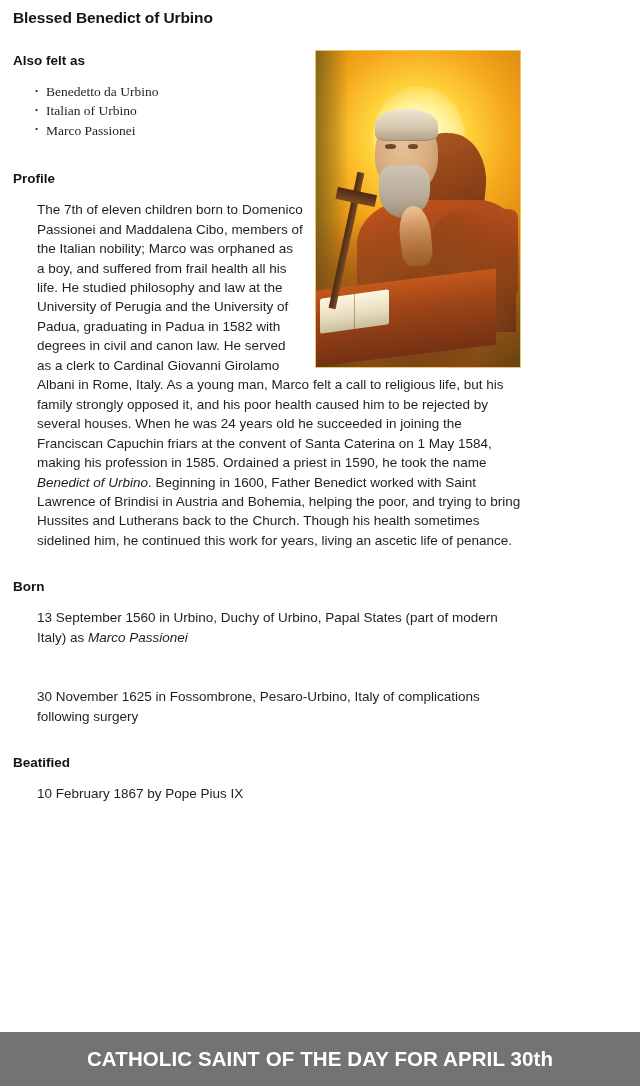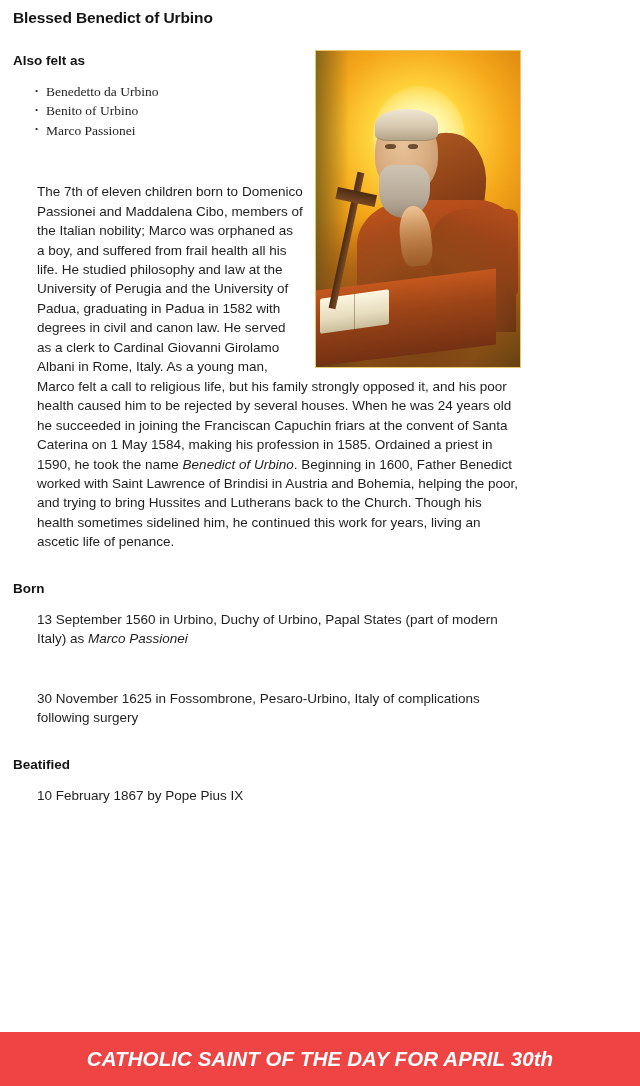--- a/index.html
+++ b/index.html
@@ -227,25 +227,24 @@
     padding: 22px 0 0 0;
     clear: both;
   }
 
   .banner {
     position: absolute;
     left: 0;
     bottom: 0;
     width: 640px;
     height: 54px;
-    background: #ef4444;
+    background: #737373;
     display: flex;
     align-items: center;
     justify-content: center;
-    font-style: italic;
   }
   .banner-text {
     color: #ffffff;
     font-size: 20.5px;
     font-weight: bold;
     letter-spacing: 0.1px;
     white-space: nowrap;
   }
 </style>
 </head>
@@ -272,26 +271,27 @@
       <div class="bg2"></div>
       <div class="desk"></div>
       <div class="book"></div>
       <div class="cross"></div>
     </div>
 
     <div class="aka-block">
       <h2 class="section">Also felt as</h2>
       <ul class="aka">
         <li>Benedetto da Urbino</li>
-        <li>Benito of Urbino</li>
+        <li>Italian of Urbino</li>
         <li>Marco Passionei</li>
       </ul>
     </div>
 
     <div class="profile-block">
+      <h2 class="section">Profile</h2>
       <p class="body-text"><span>The 7th of eleven children born to Domenico Passionei and Maddalena Cibo, members of the Italian nobility; Marco was orphaned as a boy, and suffered from frail health all his life. He studied philosophy and law at the University of Perugia and the University of Padua, graduating in Padua in 1582 with degrees in civil and canon law. He served as a clerk to Cardinal Giovanni Girolamo Albani in Rome, Italy. As a young man, Marco felt a call to religious life, but his family strongly opposed it, and his poor health caused him to be rejected by several houses. When he was 24 years old he succeeded in joining the Franciscan Capuchin friars at the convent of Santa Caterina on 1 May 1584, making his profession in 1585. Ordained a priest in 1590, he took the name </span><em class="it">Benedict of Urbino</em><span>. Beginning in 1600, Father Benedict worked with Saint Lawrence of Brindisi in Austria and Bohemia, helping the poor, and trying to bring Hussites and Lutherans back to the Church. Though his health sometimes sidelined him, he continued this work for years, living an ascetic life of penance.</span></p>
     </div>
 
     <div class="section-block clear">
       <h2 class="section">Born</h2>
       <p class="body-text"><span>13 September 1560 in Urbino, Duchy of Urbino, Papal States (part of modern Italy) as </span><em class="it">Marco Passionei</em></p>
     </div>
 
     <div class="section-block">
       <p class="body-text">30 November 1625 in Fossombrone, Pesaro-Urbino, Italy of complications following surgery</p>

